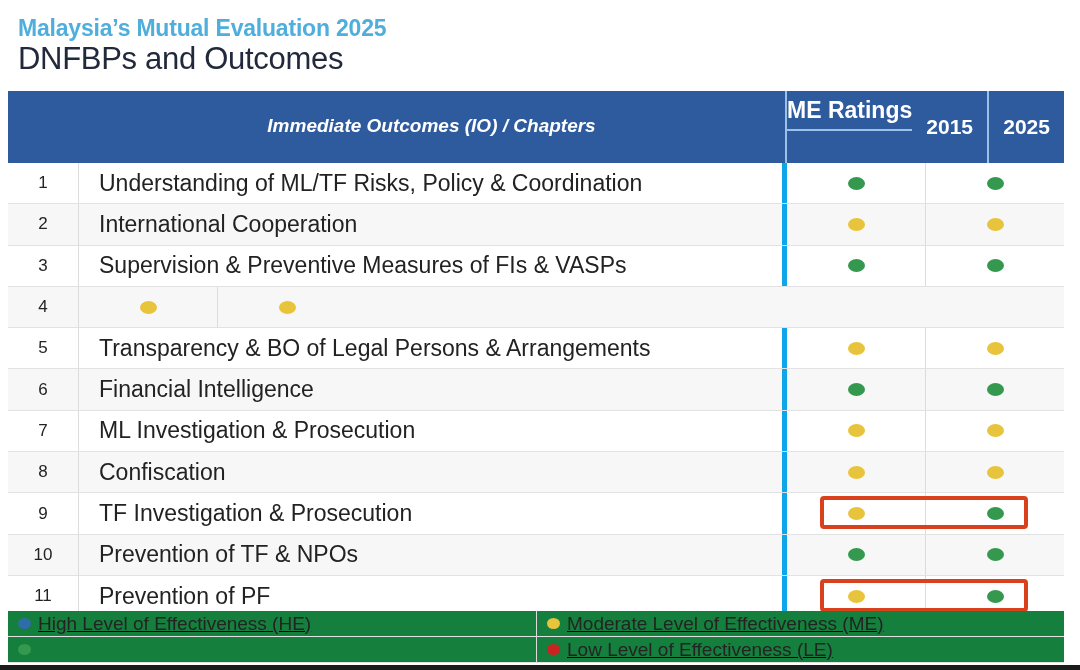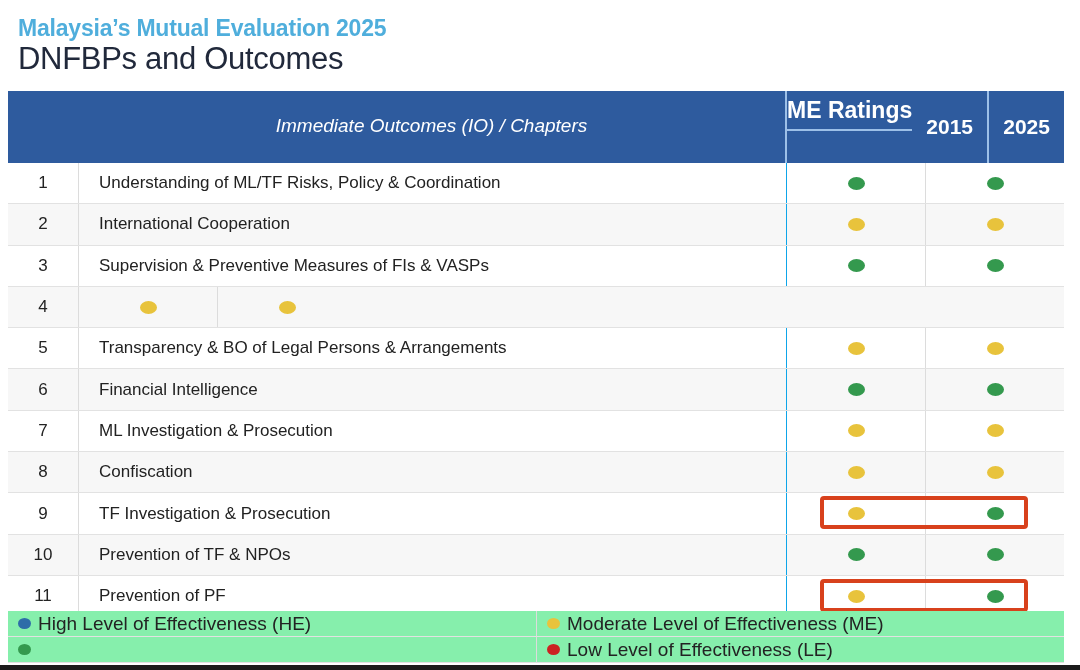--- a/index.html
+++ b/index.html
@@ -56,21 +56,21 @@
     flex: 0 0 70px;
     background: #2E5B9E;
   }
   .th-outcome {
     flex: 1 1 auto;
     display: flex;
     align-items: center;
     justify-content: center;
     color: #ffffff;
     font-size: 19px;
-    font-weight: normal;
+    font-weight: bold;
     font-style: italic;
     border-right: 2px solid #9dc0e8;
     text-align: center;
     padding-bottom: 2px;
   }
   .th-ratings {
     width: 277px;
     flex: 0 0 277px;
     display: flex;
     flex-direction: row;
@@ -118,24 +118,24 @@
     align-items: center;
     justify-content: center;
     font-size: 17px;
     color: #232323;
     border-right: 1px solid #dcdcdc;
   }
   .td-outcome {
     flex: 1 1 auto;
     display: flex;
     align-items: center;
-    font-size: 17px;
+    font-size: 23px;
     color: #222222;
     padding-left: 20px;
-    border-right: 1px solid #0ea5e9;
+    border-right: 5px solid #0ea5e9;
     white-space: nowrap;
   }
   .td-rating {
     width: 138px;
     flex: 0 0 138px;
     display: flex;
     align-items: center;
     justify-content: center;
   }
   .td-rating.first {
@@ -162,21 +162,22 @@
   }
 
   
   .legend {
     position: absolute;
     left: 8px;
     top: 611px;
     width: 1056px;
     display: flex;
     flex-wrap: wrap;
-    background: #86efac;
+    background: #15803d;
+    text-decoration: underline;
   }
   .legend-item {
     width: 50%;
     box-sizing: border-box;
     height: 26px;
     display: flex;
     align-items: center;
     font-size: 19px;
     color: #232323;
     padding-left: 10px;

